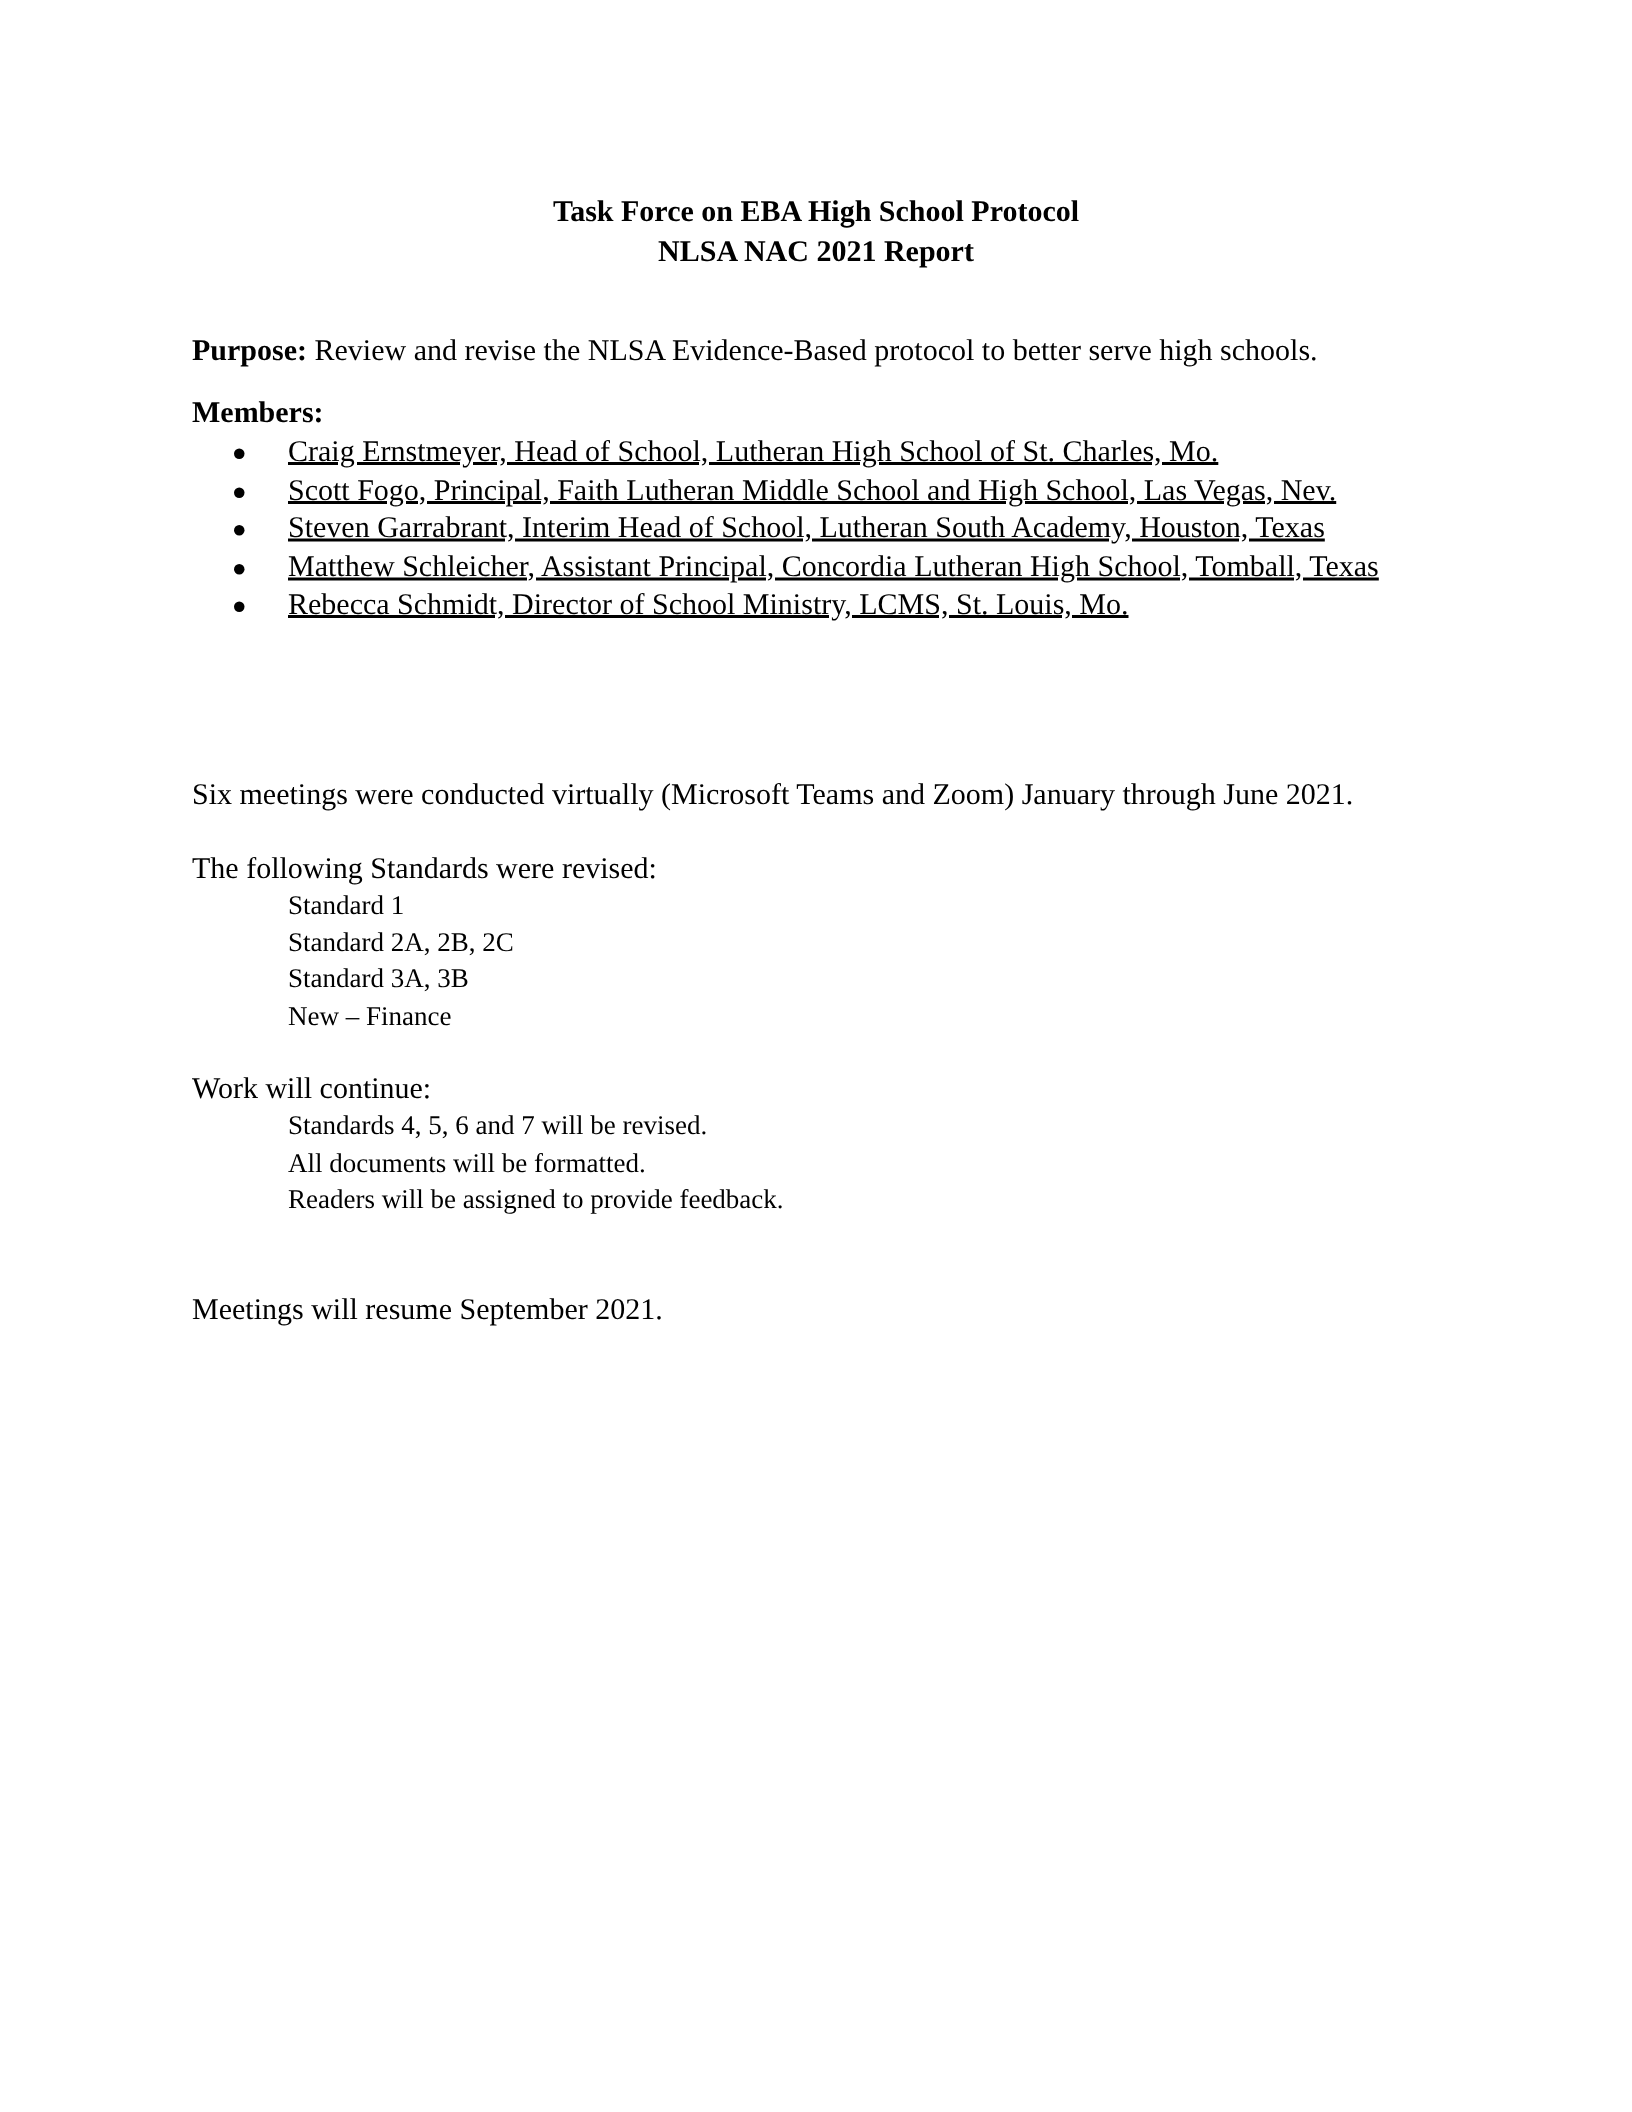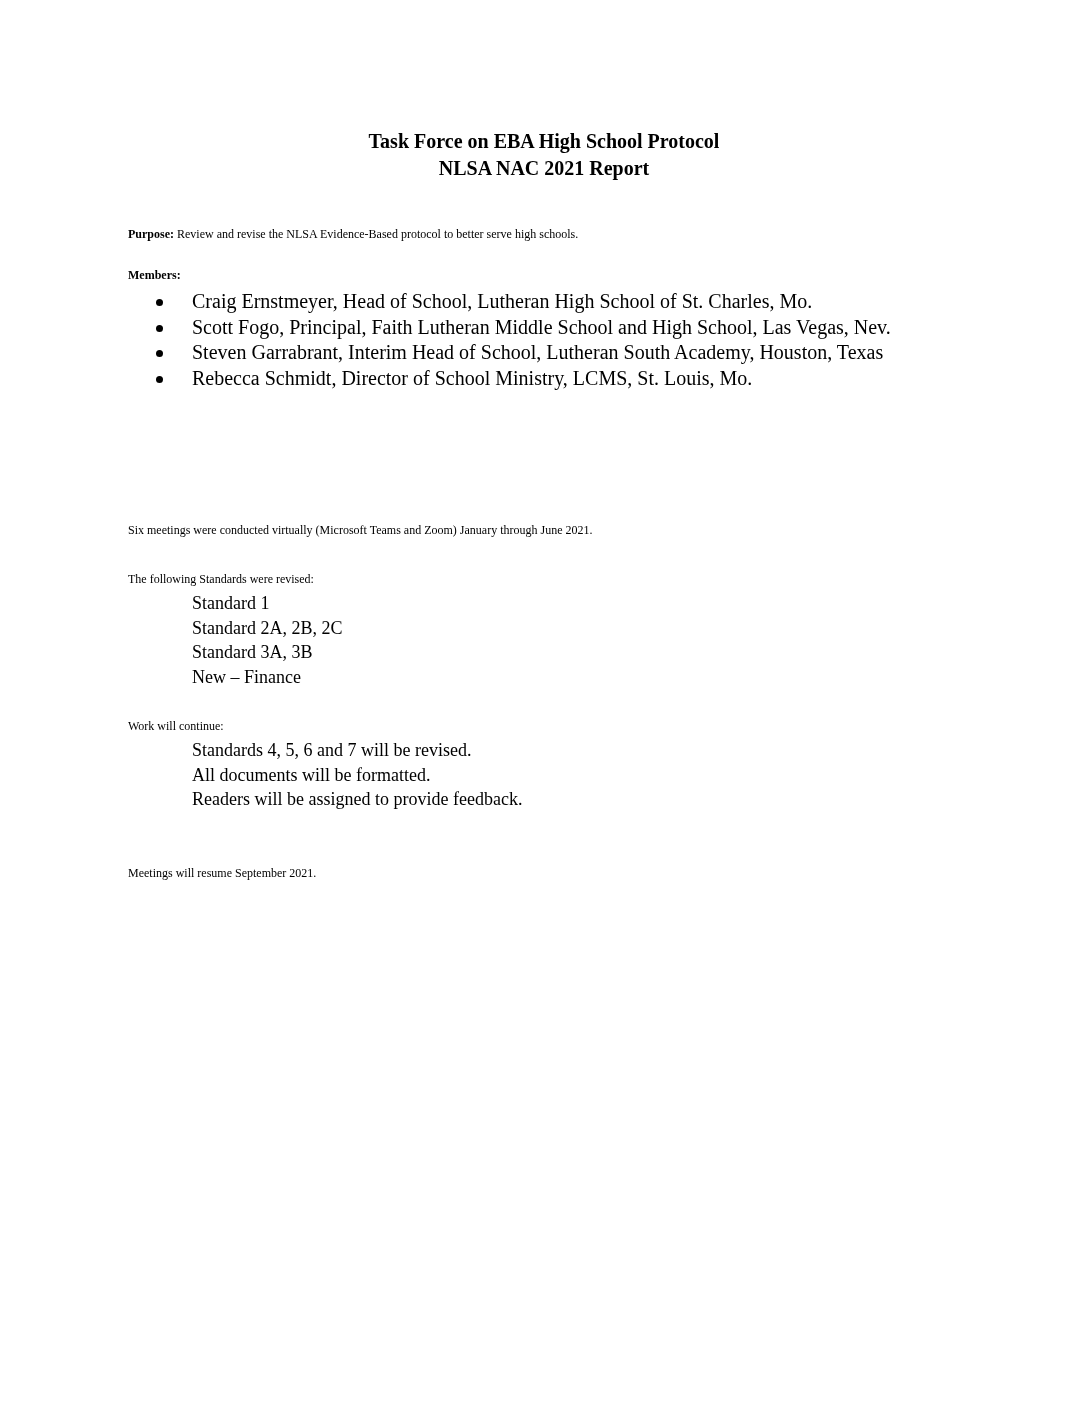--- a/index.html
+++ b/index.html
@@ -34,36 +34,37 @@
       font-size: 20px;
       line-height: 27px;
     }
     .title-block .line { display: block; }
     .title-line-1 { padding-left: 0px; }
     .title-line-2 { padding-left: 0px; }
 
     .line-abs {
       position: absolute;
       left: 128px;
-      font-size: 12px;
+      font-size: 20px;
       line-height: 25px;
       white-space: nowrap;
     }
     .bold { font-weight: bold; }
 
     .members-list {
       position: absolute;
       left: 128px;
       top: 289px;
       width: 830px;
       margin: 0;
       padding: 0;
       list-style: none;
       font-size: 20px;
       line-height: 25.5px;
+      text-decoration: underline;
     }
     .members-list li {
       position: relative;
       padding-left: 64px;
     }
     .members-list li .bullet {
       position: absolute;
       left: 28px;
       top: 10px;
       width: 7px;
@@ -94,20 +95,21 @@
   <div class="line-abs" style="top:222px;">
     <span class="bold">Purpose:</span><span> Review and revise the NLSA Evidence-Based protocol to better serve high schools.</span>
   </div>
 
   <div class="line-abs bold" style="top:263px;">Members:</div>
 
   <ul class="members-list">
     <li><span class="bullet"></span><span>Craig Ernstmeyer, Head of School, Lutheran High School of St. Charles, Mo.</span></li>
     <li><span class="bullet"></span><span>Scott Fogo, Principal, Faith Lutheran Middle School and High School, Las Vegas, Nev.</span></li>
     <li><span class="bullet"></span><span>Steven Garrabrant,  Interim Head of School, Lutheran South Academy, Houston, Texas</span></li>
+    <li><span class="bullet"></span><span>Matthew Schleicher, Assistant Principal, Concordia Lutheran High School, Tomball, Texas</span></li>
     <li><span class="bullet"></span><span>Rebecca Schmidt, Director of School Ministry, LCMS, St. Louis, Mo.</span></li>
   </ul>
 
   <div class="line-abs" style="top:518px;">Six meetings were conducted virtually (Microsoft Teams and Zoom) January through June 2021.</div>
 
   <div class="line-abs" style="top:567px;">The following Standards were revised:</div>
   <ul class="indent-list" style="top:591px;">
     <li>Standard 1</li>
     <li>Standard 2A, 2B, 2C</li>
     <li>Standard 3A, 3B</li>

